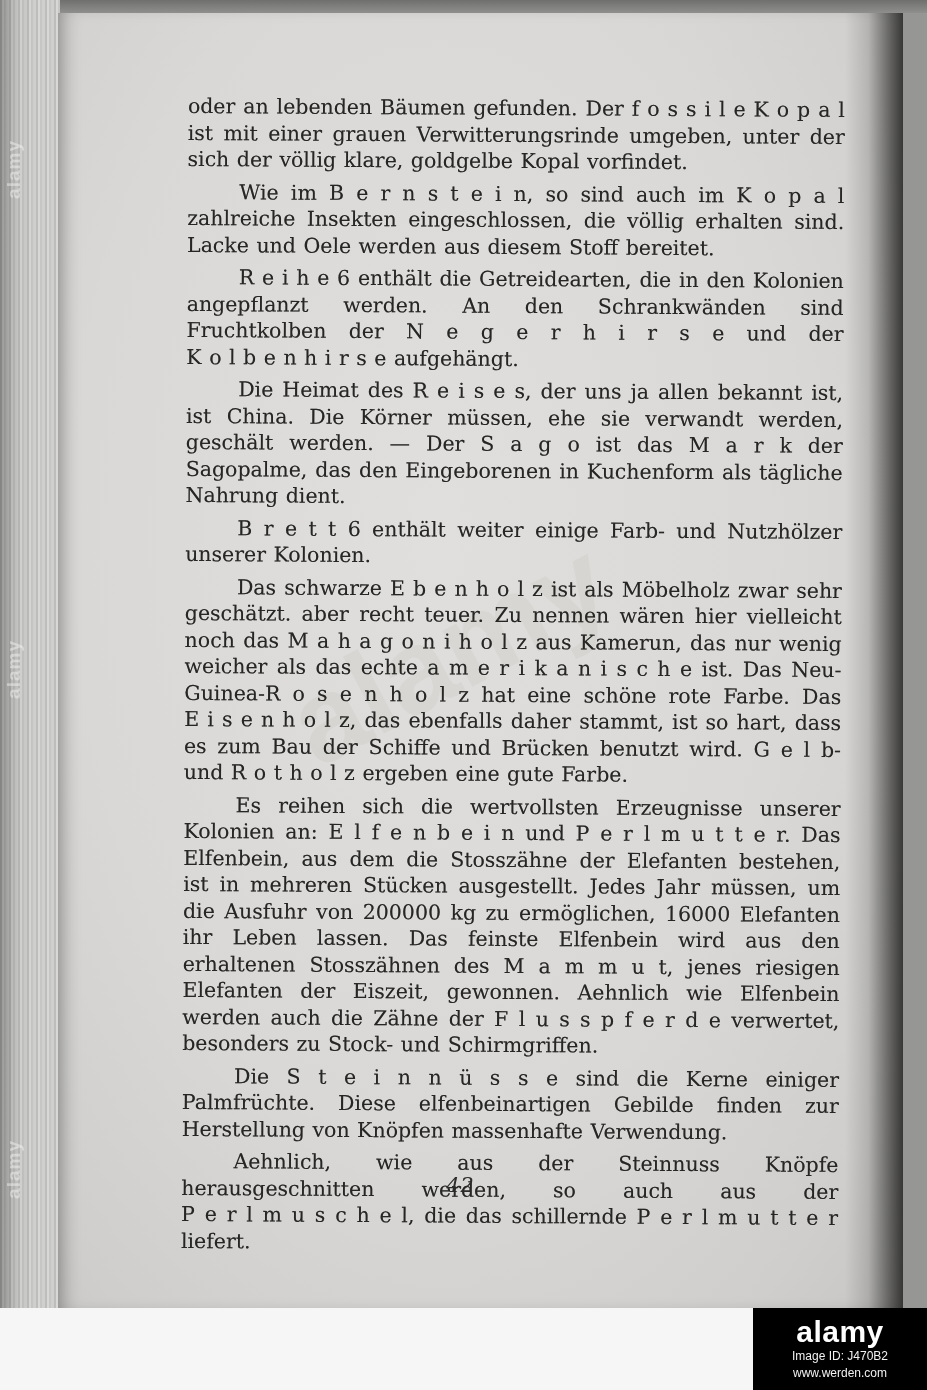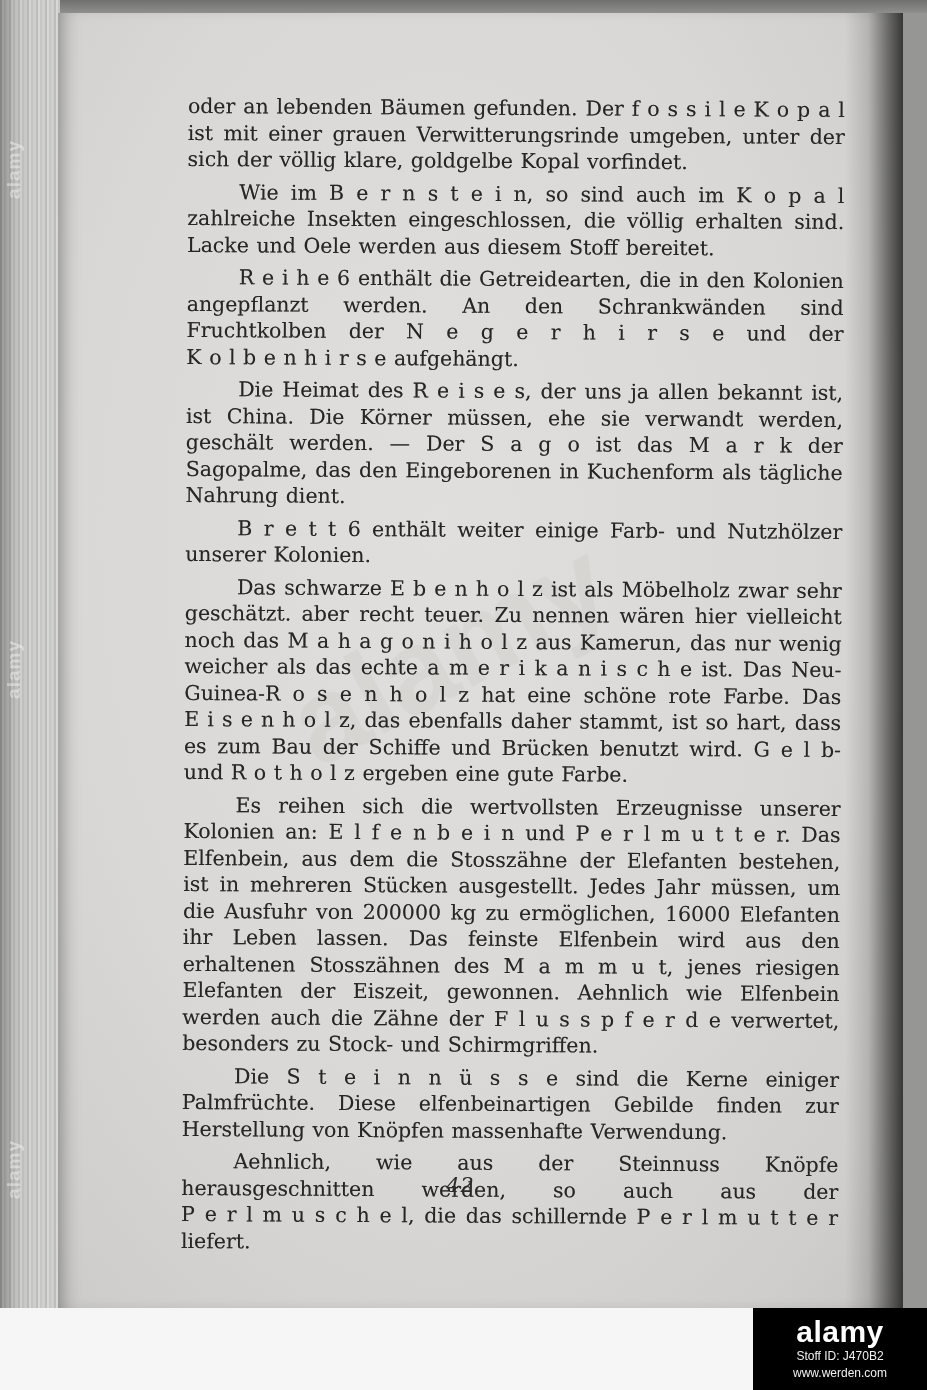--- a/index.html
+++ b/index.html
@@ -97,16 +97,16 @@
   </div>
 
   <span class="wm-edge w1">alamy</span>
   <span class="wm-edge w2">alamy</span>
   <span class="wm-edge w3">alamy</span>
 </div>
 
 <div class="footer-strip">
   <div class="alamy-box">
     <div class="alamy-brand">alamy</div>
-    <div class="alamy-id">Stoff ID: J470B2</div>
+    <div class="alamy-id">Image ID: J470B2</div>
     <div class="alamy-url">www.werden.com</div>
   </div>
 </div>
 
 </body></html>

